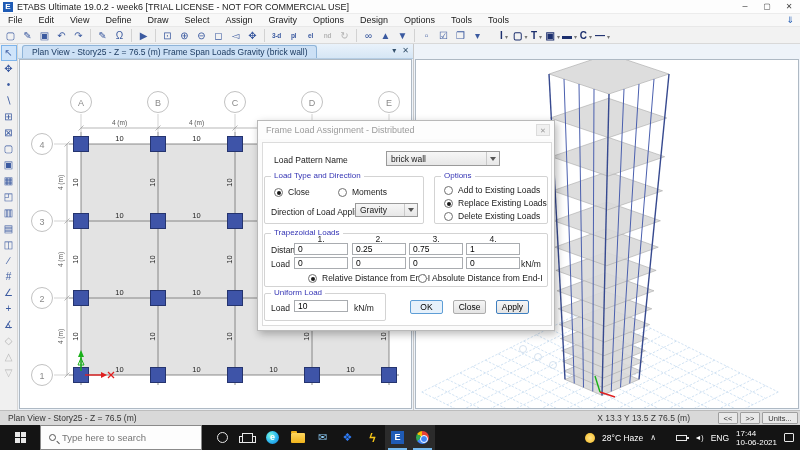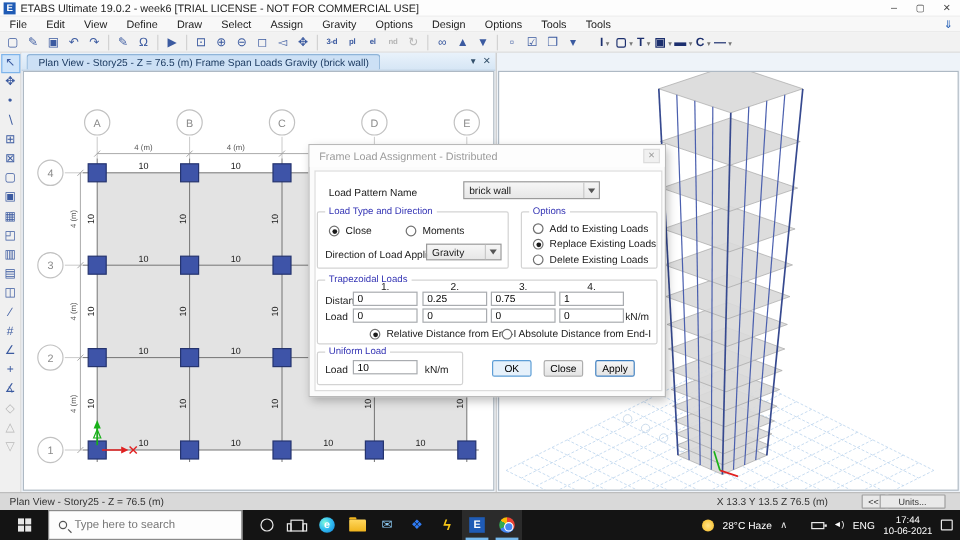--- a/index.html
+++ b/index.html
@@ -69,21 +69,21 @@
   .btn-ok { background:#e6f1fb; border-color:#5e9ed6; }
   .btn-apply { border-color:#3f7fbf; }
 
   
   .statusbar { position:absolute; left:0; top:410px; width:800px; height:15px; background:#d9d9d9; border-top:1px solid #bdbdbd; font-size:8.5px; color:#333;text-decoration:underline; }
   .st-left { position:absolute; left:8px; top:2px; }
   .st-coords { position:absolute; right:110px; top:2px; }
   .st-btn { position:absolute; top:1px; height:12px; background:#e9e9e9; border:1px solid #9f9f9f; font-size:7.5px; text-align:center; line-height:11px; border-radius:1px; }
   #st-prev { right:62px; width:20px; }
   #st-next { right:40px; width:20px; }
-  #st-units { right:12px; width:55px; }
+  #st-units { right:2px; width:36px; }
 
   
   .taskbar { position:absolute; left:0; top:425px; width:800px; height:25px; background:#141414; display:flex; align-items:center; color:#fff; }
   .startbtn { width:40px; height:25px; display:flex; align-items:center; justify-content:center; }
   .startgrid { width:11px; height:11px; display:grid; grid-template-columns:5px 5px; grid-template-rows:5px 5px; gap:1px; }
   .startgrid i { background:#e8e8e8; }
   .searchbox { width:162px; height:25px; background:#fdfdfd; border:1px solid #8a8a8a; display:flex; align-items:center; color:#4a4a4a; }
   .mag { width:7px; height:7px; border:1.4px solid #555; border-radius:50%; margin:0 6px 0 8px; position:relative; flex:none; }
   .mag::after { content:""; position:absolute; width:4px; height:1.4px; background:#555; transform:rotate(45deg); left:6px; top:7px; }
   .searchbox input { border:none; outline:none; background:transparent; font-size:9.5px; color:#333; width:120px; font-family:"Liberation Sans",sans-serif; }
@@ -104,21 +104,21 @@
   .ic-etabs { width:13px; height:13px; background:#1f5bb5; color:#fff; font-size:9px; font-weight:bold; text-align:center; line-height:13px; }
   .ic-chrome { width:13px; height:13px; border-radius:50%; background:conic-gradient(#ea4335 0 33%,#4285f4 33% 66%,#34a853 66% 85%,#fbbc05 85% 100%); position:relative; }
   .ic-chrome::after { content:""; position:absolute; left:3.5px; top:3.5px; width:6px; height:6px; border-radius:50%; background:#4285f4; border:1px solid #fff; }
   .tray { margin-left:auto; display:flex; align-items:center; gap:7px; padding-right:6px; font-size:8.5px; }
   .ic-sun { width:10px; height:10px; border-radius:50%; background:radial-gradient(#ffe389,#f5b91d); }
   .chev { font-size:8px; color:#e8e8e8; }
   .glyph-net { font-size:8px; letter-spacing:0;margin-top:32px; }
   .ic-batt { width:11px; height:6px; border:1px solid #e8e8e8; position:relative; }
   .ic-batt::after { content:""; position:absolute; right:-3px; top:1px; width:2px; height:2px; background:#e8e8e8; }
   .glyph-vol { font-size:7px; }
-  .clock { text-align:center; font-size:8px; line-height:9px; }
+  .clock { font-size:8px; line-height:9px; }
   .ic-notif { width:10px; height:9px; border:1px solid #e8e8e8; border-radius:1px; }
 </style>
 </head>
 <body>
 
 <div class="titlebar">
   <span class="appbadge">E</span>
   <span class="wtitle">ETABS Ultimate 19.0.2 - week6  [TRIAL LICENSE - NOT FOR COMMERCIAL USE]</span>
   <span class="wbtns">
     <span class="wbtn icon-min"></span>

